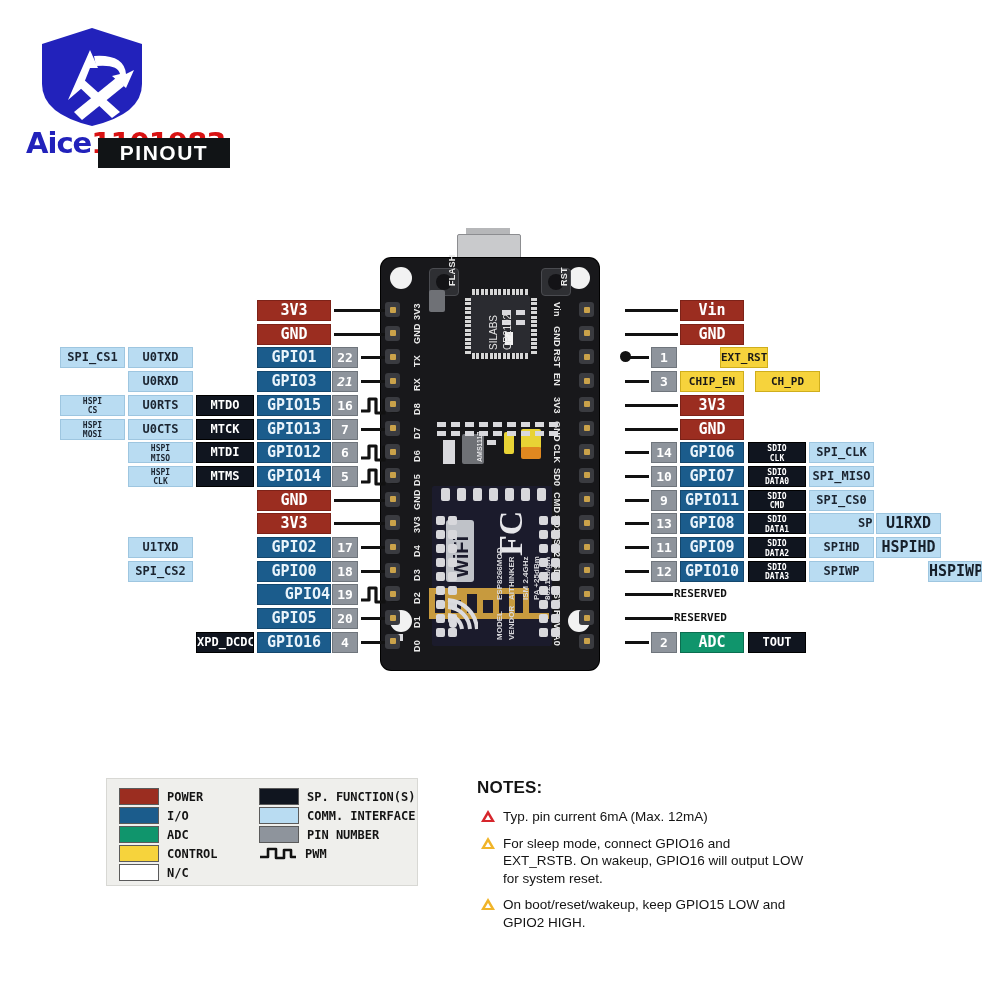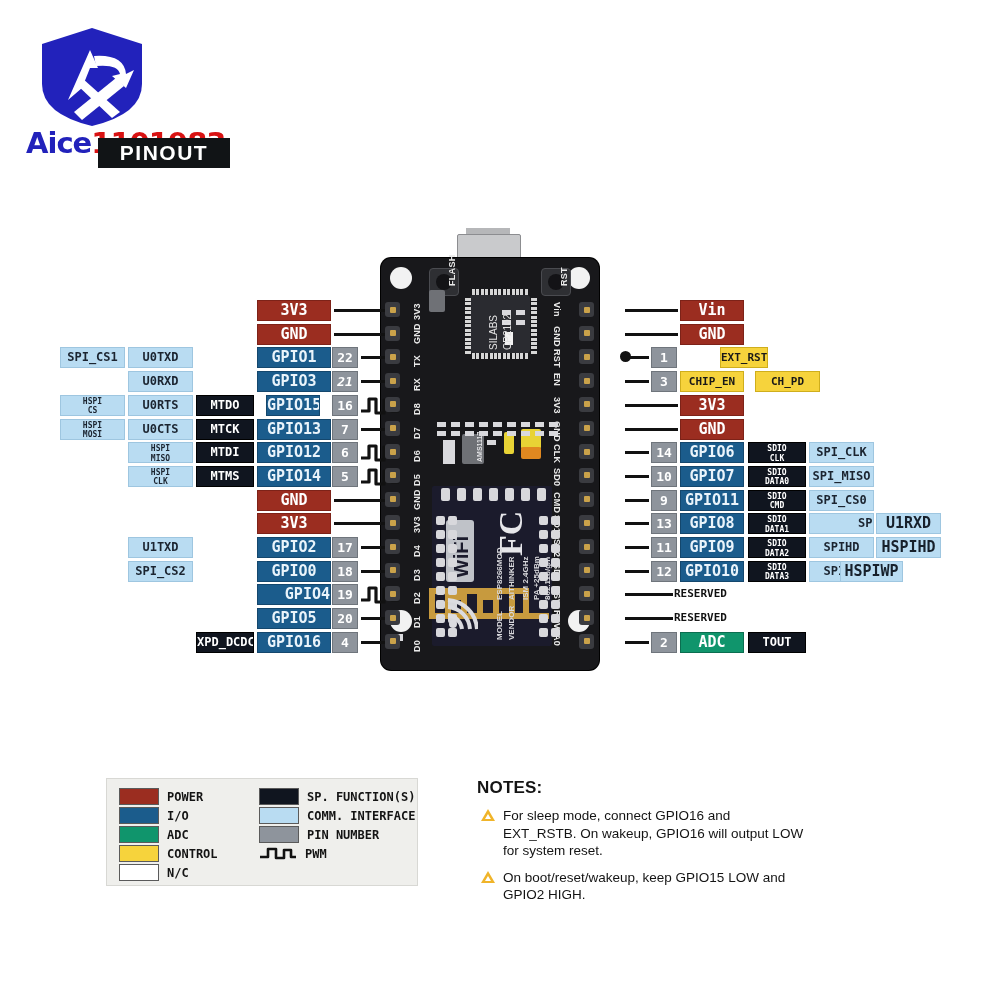--- a/index.html
+++ b/index.html
@@ -193,21 +193,21 @@
       <div class="chip c-comm" style="left:128px;top:371.1px;width:65px;">U0RXD</div>
       <div class="chip c-io" style="left:257px;top:371.1px;width:74px;">GPIO3</div>
       <div class="chip c-num" style="left:332px;top:371.1px;width:26px;font-style:italic;">21</div>
       <div class="lead" style="left:361px;top:380.1px;width:38px;"></div>
       <div class="chip c-comm two" style="left:60px;top:394.8px;width:65px;">
         <div>HSPI</div>
         <div>CS</div>
       </div>
       <div class="chip c-comm" style="left:128px;top:394.8px;width:65px;">U0RTS</div>
       <div class="chip c-sp" style="left:196px;top:394.8px;width:58px;">MTDO</div>
-      <div class="chip c-io" style="left:266px;top:394.8px;width:54px;">GPIO15</div>
+      <div class="chip c-io" style="left:257px;top:394.8px;width:74px;">GPIO15</div>
       <div class="chip c-num" style="left:332px;top:394.8px;width:26px;">16</div>
       <div class="pwm" style="left: 361px; top: 393.8px;"><svg width="38" height="23" viewBox="0 0 38 23">
           <path d="M0 17 L8 17 L8 5 L15 5 L15 19 L23 19 L23 6 L31 6 L31 17 L38 17" fill="none" stroke="#111" stroke-width="3.2" stroke-linejoin="round"></path>
         </svg></div>
       <div class="chip c-comm two" style="left:60px;top:418.5px;width:65px;">
         <div>HSPI</div>
         <div>MOSI</div>
       </div>
       <div class="chip c-comm" style="left:128px;top:418.5px;width:65px;">U0CTS</div>
       <div class="chip c-sp" style="left:196px;top:418.5px;width:58px;">MTCK</div>
@@ -319,21 +319,21 @@
       <div class="chip c-comm" style="left:809px;top:537px;width:65px;">SPIHD</div>
       <div class="chip c-comm-lg" style="left:876px;top:537px;width:65px;">HSPIHD</div>
       <div class="chip c-num" style="left:651px;top:560.7px;width:26px;">12</div>
       <div class="lead" style="left:625px;top:569.7px;width:24px;"></div>
       <div class="chip c-io" style="left:680px;top:560.7px;width:64px;">GPIO10</div>
       <div class="chip c-sp two" style="left:748px;top:560.7px;width:58px;">
         <div>SDIO</div>
         <div>DATA3</div>
       </div>
       <div class="chip c-comm" style="left:809px;top:560.7px;width:65px;">SPIWP</div>
-      <div class="chip c-comm-lg" style="left:840px;top:560.7px;width:63px;">HSPIWP</div>
+      <div class="chip c-comm-lg" style="left:928px;top:560.7px;width:54px;">HSPIWP</div>
       <div class="lead" style="left:625px;top:593.4px;width:48px;"></div>
       <div class="chip plain" style="left:674px;top:584.4px;width:90px;text-align:left;">RESERVED</div>
       <div class="lead" style="left:625px;top:617.0999999999999px;width:48px;"></div>
       <div class="chip plain" style="left:674px;top:608.0999999999999px;width:90px;text-align:left;">RESERVED</div>
       <div class="chip c-num" style="left:651px;top:631.8px;width:26px;">2</div>
       <div class="lead" style="left:625px;top:640.8px;width:24px;"></div>
       <div class="chip c-adc" style="left:680px;top:631.8px;width:64px;">ADC</div>
       <div class="chip c-sp" style="left:748px;top:631.8px;width:58px;">TOUT</div>
       <div class="dot" style="left:620px;top:351.4px;"></div>
     </div>
@@ -571,18 +571,19 @@
         <div style="width:38px;height:15px;margin-right:8px;flex:0 0 auto;"><svg width="38" height="15" viewBox="0 0 38 15">
             <path d="M1 11 L9 11 L9 3 L17 3 L17 12 L25 12 L25 4 L32 4 L32 11 L37 11" fill="none" stroke="#111" stroke-width="2.6" stroke-linejoin="round"></path>
           </svg></div>
         <div class="lg-txt" style="">PWM</div>
       </div>
     </div>
 
   <div class="abs" id="notes">
     <div id="notes-title">NOTES:</div>
     <div id="notes-list">
+        <div class="note" style="margin-top: 10px;"><span class="tri red"></span><span>Typ. pin current 6mA (Max. 12mA)</span></div>
         <div class="note" style="margin-top: 9px;"><span class="tri amber"></span><span>For sleep mode, connect GPIO16 and EXT_RSTB. On wakeup, GPIO16 will output LOW for system reset.</span></div>
         <div class="note" style="margin-top: 9px;"><span class="tri amber"></span><span>On boot/reset/wakeup, keep GPIO15 LOW and GPIO2 HIGH.</span></div>
       </div>
   </div>
 
 </div>
 
 </body></html>

